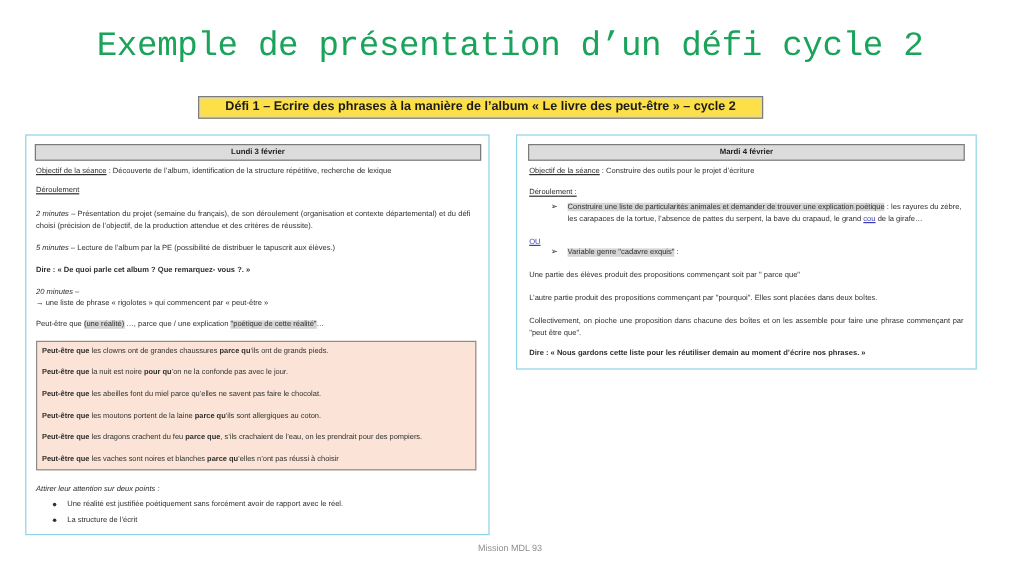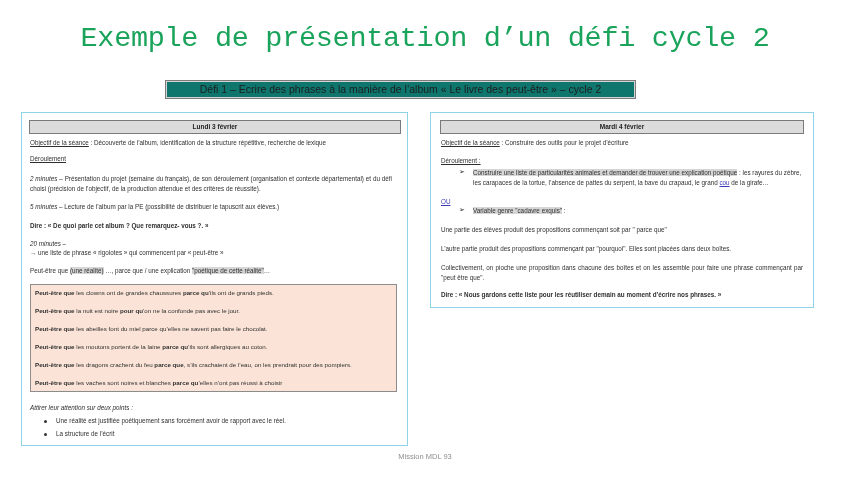--- a/index.html
+++ b/index.html
@@ -6,22 +6,22 @@
     body {
       width: 850px; height: 480px; background: #ffffff; position: relative; overflow: hidden;
       font-family: "Liberation Sans", "DejaVu Sans", sans-serif; color: #2a2a2a;
     }
     .slide-title {
       position: absolute; left: 0; top: 22px; width: 850px; text-align: center;
       font-family: Liberation Mono, monospace; font-size: 28.5px; color: #1aa35a; letter-spacing: -0.3px;
     }
     .defi-banner {
       position: absolute; left: 165px; top: 80px; width: 469px; height: 17px;
-      background: #0f766e; border: 1px solid #7b7b7b; box-shadow: 0 0 0 1px #d4d4d4 inset;
-      font-size: 10.5px; font-weight: normal; text-align: center; line-height: 17px; color: #1c1c1c;
+      background: #fde047; border: 1px solid #7b7b7b; box-shadow: 0 0 0 1px #d4d4d4 inset;
+      font-size: 10.5px; font-weight: bold; text-align: center; line-height: 17px; color: #1c1c1c;
     }
     .panel {
       position: absolute; border: 1.5px solid #8fd3e6; background: #ffffff; box-sizing: border-box;
     }
     .panel-left { left: 21px; top: 112px; width: 387px; height: 334px; }
     .panel-right { left: 430px; top: 112px; width: 384px; height: 196px; }
     .day-bar {
       position: absolute; height: 12px; background: #dcdcdc; border: 1px solid #7a7a7a;
       font-size: 6.5px; font-weight: bold; text-align: center; line-height: 12px; color: #222;
     }

